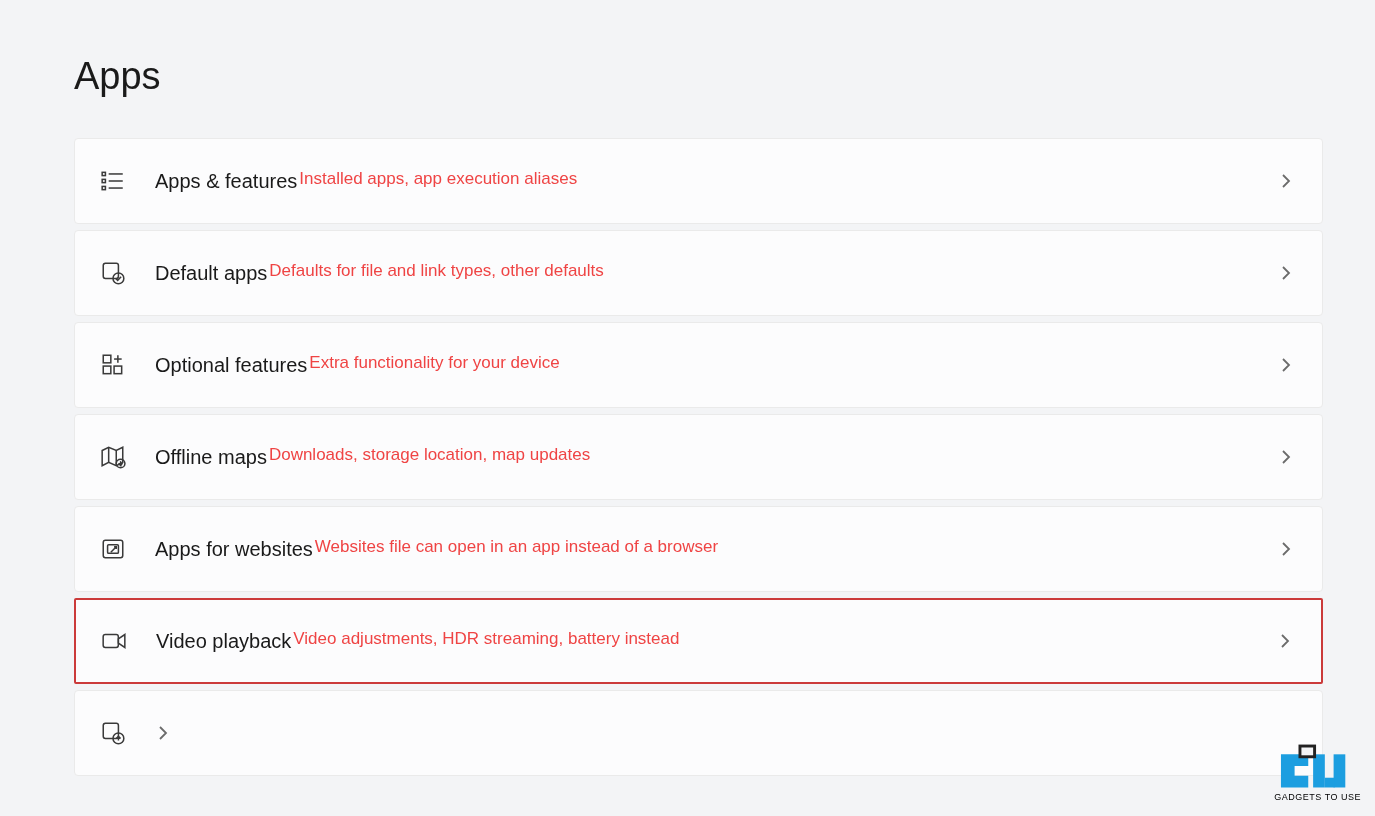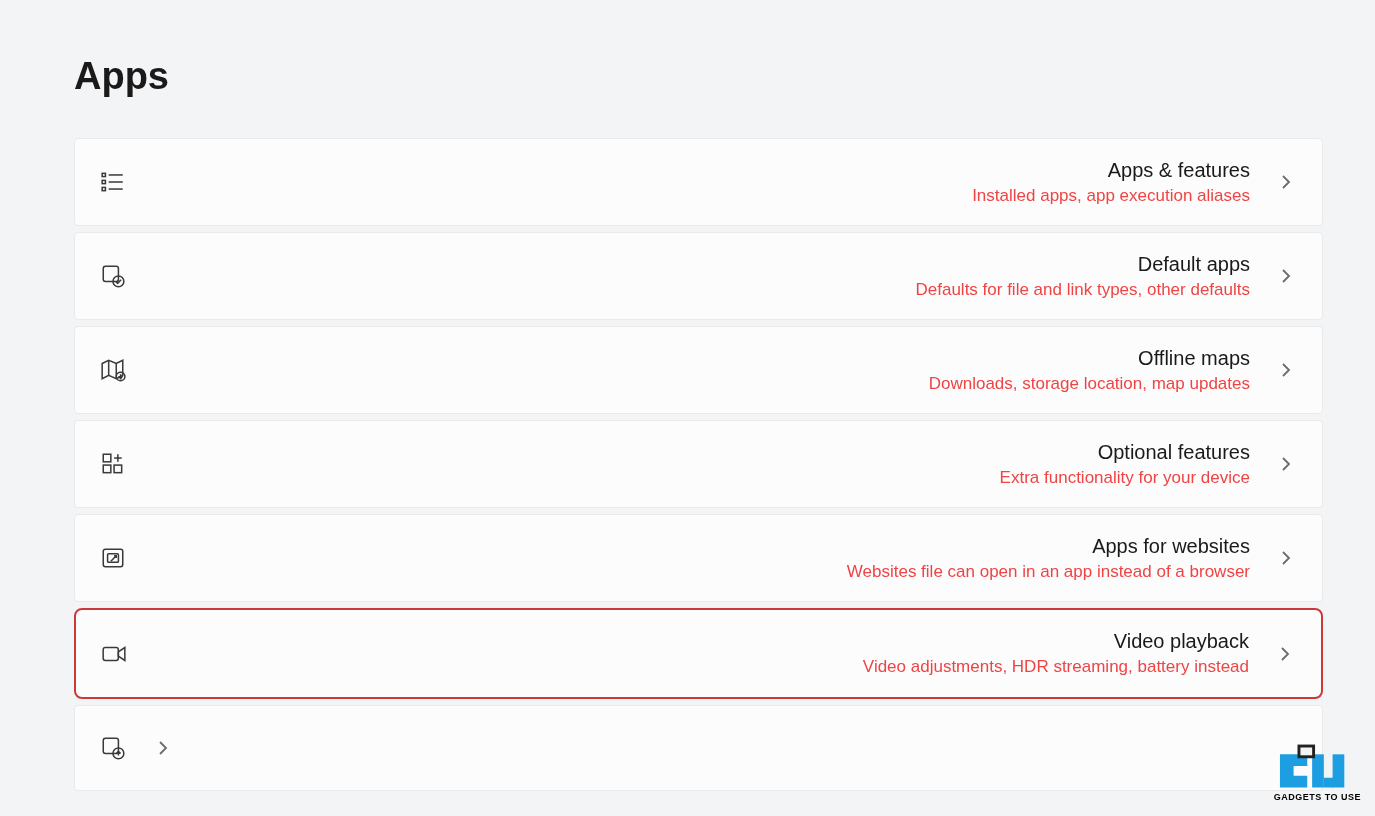--- a/index.html
+++ b/index.html
@@ -9,21 +9,21 @@
       width: 1375px;
       height: 816px;
       overflow: hidden;
       position: relative;
     }
     .container {
       padding: 55px 48px 0 74px;
     }
     .page-title {
       font-size: 38px;
-      font-weight: 700;
+      font-weight: 400;
       color: #1a1a1a;
       margin-bottom: 40px;
     }
     .settings-list {
       display: flex;
       flex-direction: column;
       gap: 6px;
       width: 1249px;
     }
     .settings-item {
@@ -32,43 +32,42 @@
       border-radius: 4px;
       padding: 18px 24px;
       display: flex;
       align-items: center;
       gap: 28px;
       cursor: pointer;
       min-height: 86px;
     }
     .settings-item.highlighted {
       border: 2px solid #cb3a3a;
-      border-radius: 8px;
+      border-radius: 2px;
       padding-left: 24px;
     }
     .item-icon {
       flex: 0 0 28px;
       display: flex;
       align-items: center;
       justify-content: center;
       color: #3a3a3a;
     }
     .item-icon svg {
       width: 26px;
       height: 26px;
       stroke: #3a3a3a;
       fill: none;
       stroke-width: 1.4;
     }
     .item-body {
       flex: 1;
       display: flex;
-      flex-direction: column;
+      flex-direction: row;
       gap: 2px;
-      align-items: flex-end;
     }
     .item-title {
       font-size: 20px;
       font-weight: 400;
       color: #1a1a1a;
       line-height: 1.3;
     }
     .item-sub {
       font-size: 17px;
       font-weight: 400;
@@ -96,21 +95,21 @@
       flex-direction: column;
       align-items: center;
       gap: 2px;
     }
     .watermark-logo {
       width: 78px;
       height: 46px;
     }
     .watermark-text {
       font-size: 9px;
-      font-weight: 700;
+      font-weight: 400;
       letter-spacing: 0.5px;
       color: #000;
     }
   </style>
 </head>
 <body>
 
 <div class="container">
   <h1 class="page-title">Apps</h1>
 
@@ -153,52 +152,52 @@
       <div class="item-chevron">
         <svg viewBox="0 0 16 16">
             <path d="M5 2 L11 8 L5 14"></path>
           </svg>
       </div>
     </div>
 
     <div class="settings-item">
       <div class="item-icon">
         <svg viewBox="0 0 24 24">
+          <rect x="3" y="3" width="7" height="7"></rect>
+            <rect x="3" y="13" width="7" height="7"></rect>
+          <rect x="13" y="13" width="7" height="7"></rect>
+          <line x1="16.5" y1="3" x2="16.5" y2="10"></line>
+            <line x1="13" y1="6.5" x2="20" y2="6.5"></line>
+        </svg>
+      </div>
+      <div class="item-body">
+        <div class="item-title">Optional features</div>
+        <div class="item-sub">Extra functionality for your device</div>
+      </div>
+      <div class="item-chevron">
+        <svg viewBox="0 0 16 16">
+            <path d="M5 2 L11 8 L5 14"></path>
+          </svg>
+      </div>
+    </div>
+
+    <div class="settings-item">
+      <div class="item-icon">
+        <svg viewBox="0 0 24 24">
           <path d="M2 6 L8 3 L15 6 L21 3 L21 17 L15 20 L8 17 L2 20 Z"></path>
           <line x1="8" y1="3" x2="8" y2="17"></line>
             <line x1="15" y1="6" x2="15" y2="20"></line>
           <circle cx="19" cy="18" r="4"></circle>
             <path d="M19 16 L19 20 M17 18 L21 18" stroke-width="1"></path>
             <path d="M19 16.2 v3.6 l-1.4-1.4 M19 19.8 l1.4-1.4"></path>
         </svg>
       </div>
       <div class="item-body">
         <div class="item-title">Offline maps</div>
         <div class="item-sub">Downloads, storage location, map updates</div>
-      </div>
-      <div class="item-chevron">
-        <svg viewBox="0 0 16 16">
-            <path d="M5 2 L11 8 L5 14"></path>
-          </svg>
-      </div>
-    </div>
-
-    <div class="settings-item">
-      <div class="item-icon">
-        <svg viewBox="0 0 24 24">
-          <rect x="3" y="3" width="7" height="7"></rect>
-            <rect x="3" y="13" width="7" height="7"></rect>
-          <rect x="13" y="13" width="7" height="7"></rect>
-          <line x1="16.5" y1="3" x2="16.5" y2="10"></line>
-            <line x1="13" y1="6.5" x2="20" y2="6.5"></line>
-        </svg>
-      </div>
-      <div class="item-body">
-        <div class="item-title">Optional features</div>
-        <div class="item-sub">Extra functionality for your device</div>
       </div>
       <div class="item-chevron">
         <svg viewBox="0 0 16 16">
             <path d="M5 2 L11 8 L5 14"></path>
           </svg>
       </div>
     </div>
 
     <div class="settings-item">
       <div class="item-icon">

